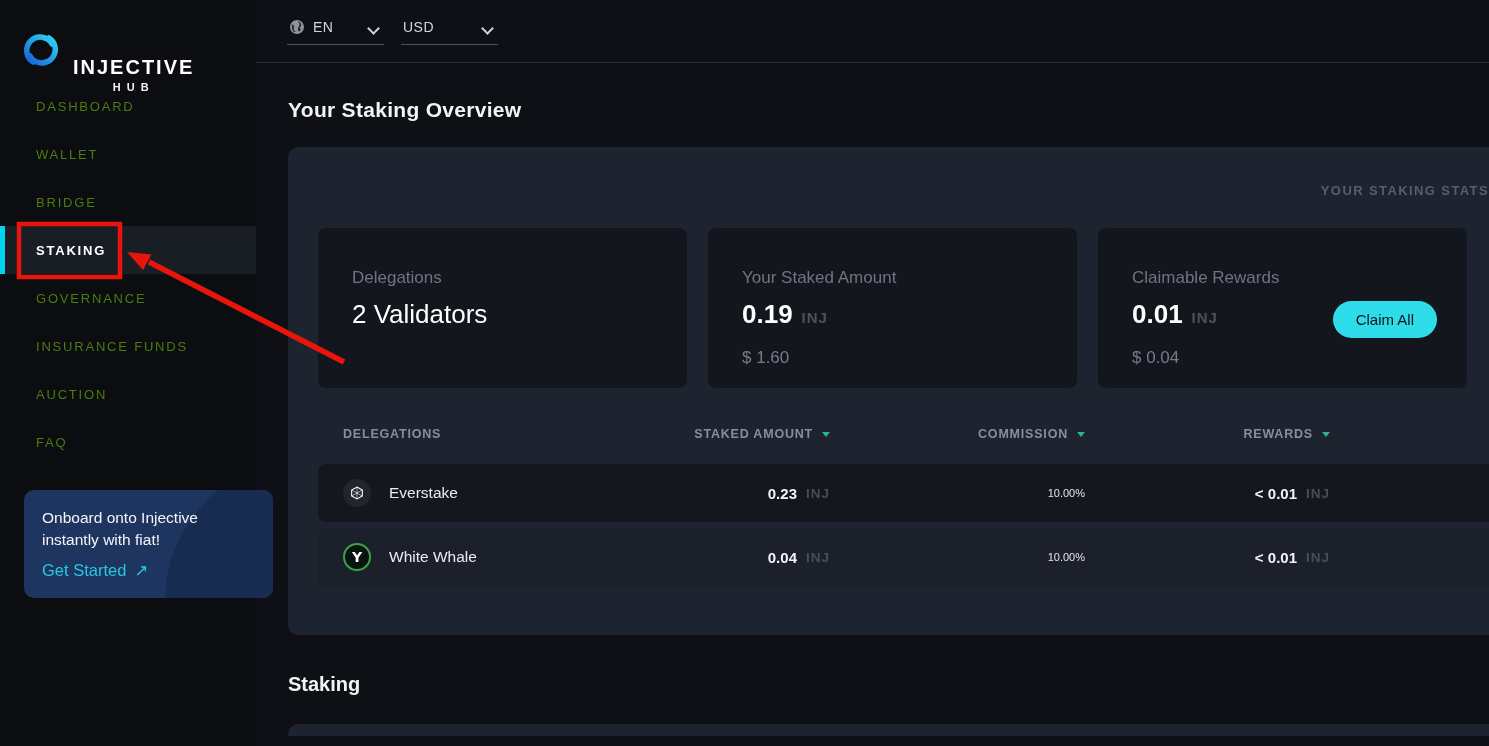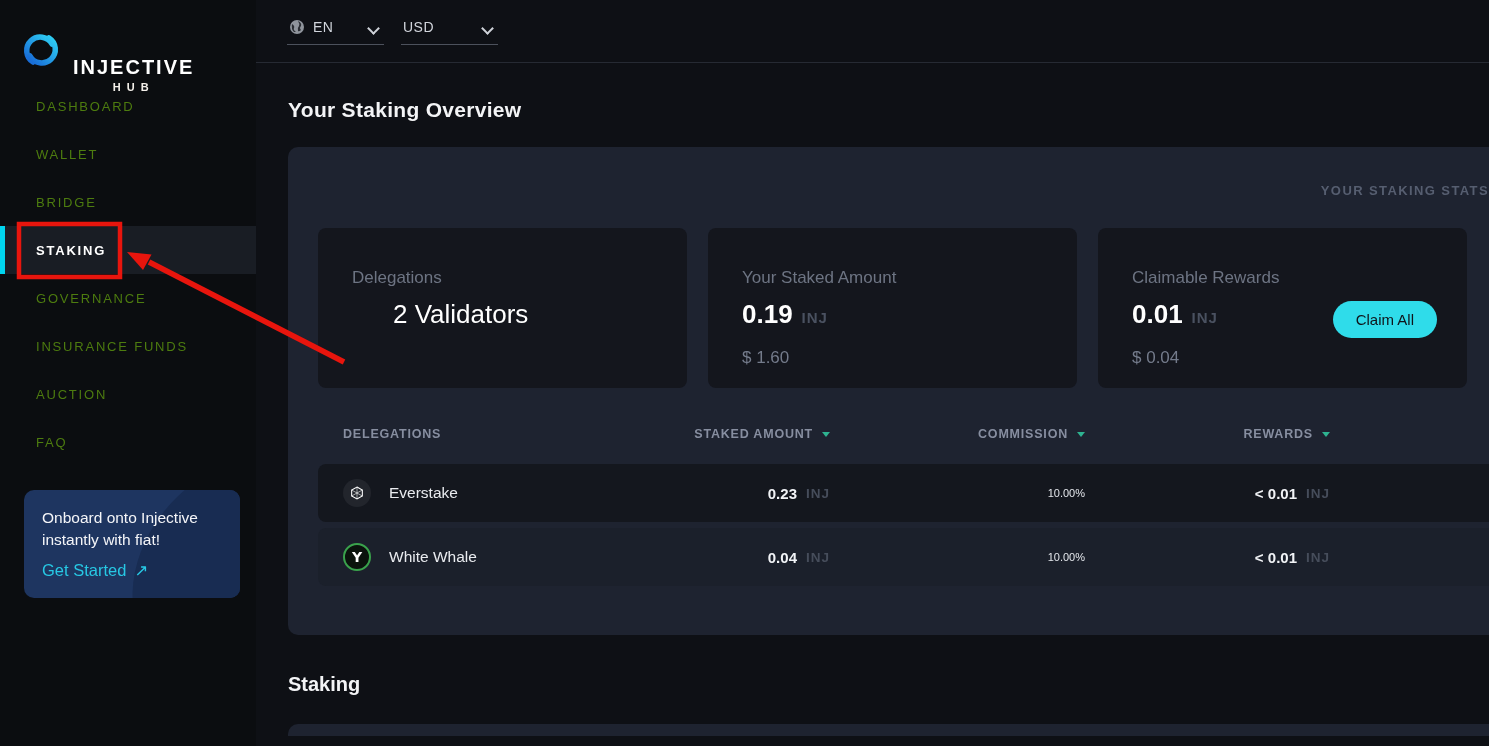--- a/index.html
+++ b/index.html
@@ -26,21 +26,21 @@
     height: 48px; display: flex; align-items: center;
     padding-left: 36px;
     font-size: 13px; letter-spacing: 1.8px; color: #4d7c0f;
     cursor: pointer; user-select: none;
   }
   .nav-item.active {
     background: #191d24; color: #ffffff; font-weight: 700;
     border-left: 5px solid #00d5ef; padding-left: 31px;
   }
   .promo-card {
-    margin: 24px auto 0 24px; width: 216px;
+    margin: 24px auto 0 24px; width: 249px;
     background: #1e3560; border-radius: 10px;
     padding: 17px 22px 18px 18px;
     position: relative; overflow: hidden;
   }
   .promo-card::after {
     content: ""; position: absolute; width: 170px; height: 230px;
     background: #182c52; border-radius: 50%;
     right: -75px; top: -40px; transform: rotate(38deg);
   }
   .promo-text { position: relative; z-index: 1; font-size: 15.5px; line-height: 1.45; color: #f4f5f8; width: 160px; }
@@ -85,21 +85,21 @@
   .panel-label { font-size: 13px; font-weight: 700; letter-spacing: 1.4px; color: #565e70; text-align: right; }
 
   .cards-row { display: flex; gap: 21px; margin-top: 30px; padding-right: 22px; }
   .stat-card {
     flex: 1; height: 160px; background: #14161d; border-radius: 8px;
     padding: 40px 24px 0 34px; position: relative;
   }
   .stat-label { font-size: 17px; color: #6d7483; }
   .stat-value-row { margin-top: 11px; display: flex; align-items: baseline; gap: 9px; }
   .stat-value { font-size: 26px; font-weight: 700; color: #ffffff; }
-  .stat-value.plain { font-weight: 400; margin-left: 41px; }
+  .stat-value.plain { font-weight: 400; }
   .stat-unit { font-size: 15px; font-weight: 700; letter-spacing: 1px; color: #4a5160; }
   .stat-usd { margin-top: 18px; font-size: 17px; color: #747b8b; }
   .claim-btn {
     position: absolute; right: 30px; top: 73px;
     background: #2fdcea; color: #10141a;
     border: none; border-radius: 19px;
     padding: 10px 23px; font-size: 15px; font-family: "Liberation Sans", sans-serif;
     cursor: pointer;
   }
 

